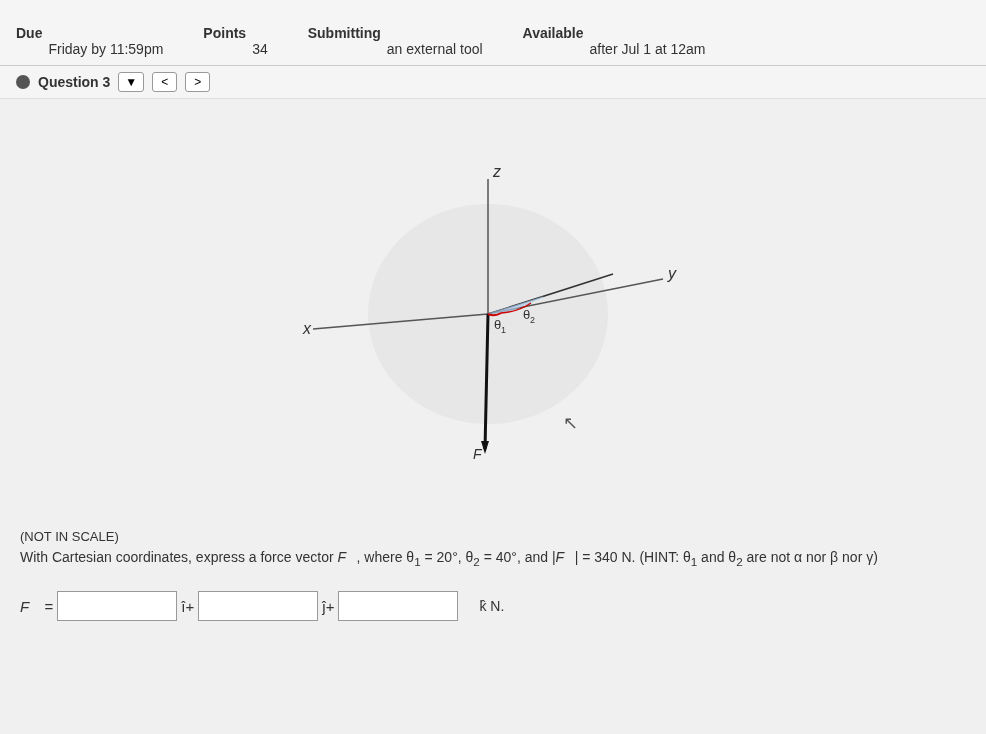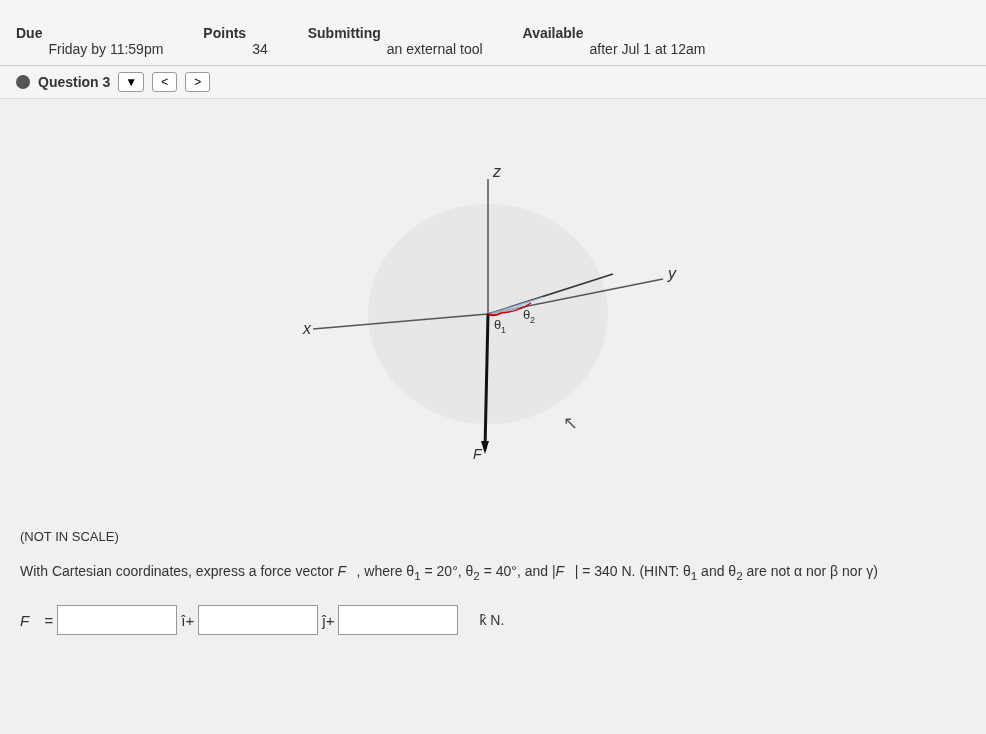--- a/index.html
+++ b/index.html
@@ -84,21 +84,21 @@
       justify-content: center;
       align-items: center;
     }
     .diagram-svg {
       width: 520px;
       height: 400px;
     }
     .not-in-scale {
       font-size: 13px;
       color: #333;
-      margin-bottom: 16px;
+      margin-bottom: 2px;
     }
     .problem-text {
       font-size: 14px;
       color: #333;
       line-height: 1.6;
       margin-bottom: 20px;
     }
     .answer-row {
       display: flex;
       align-items: center;

